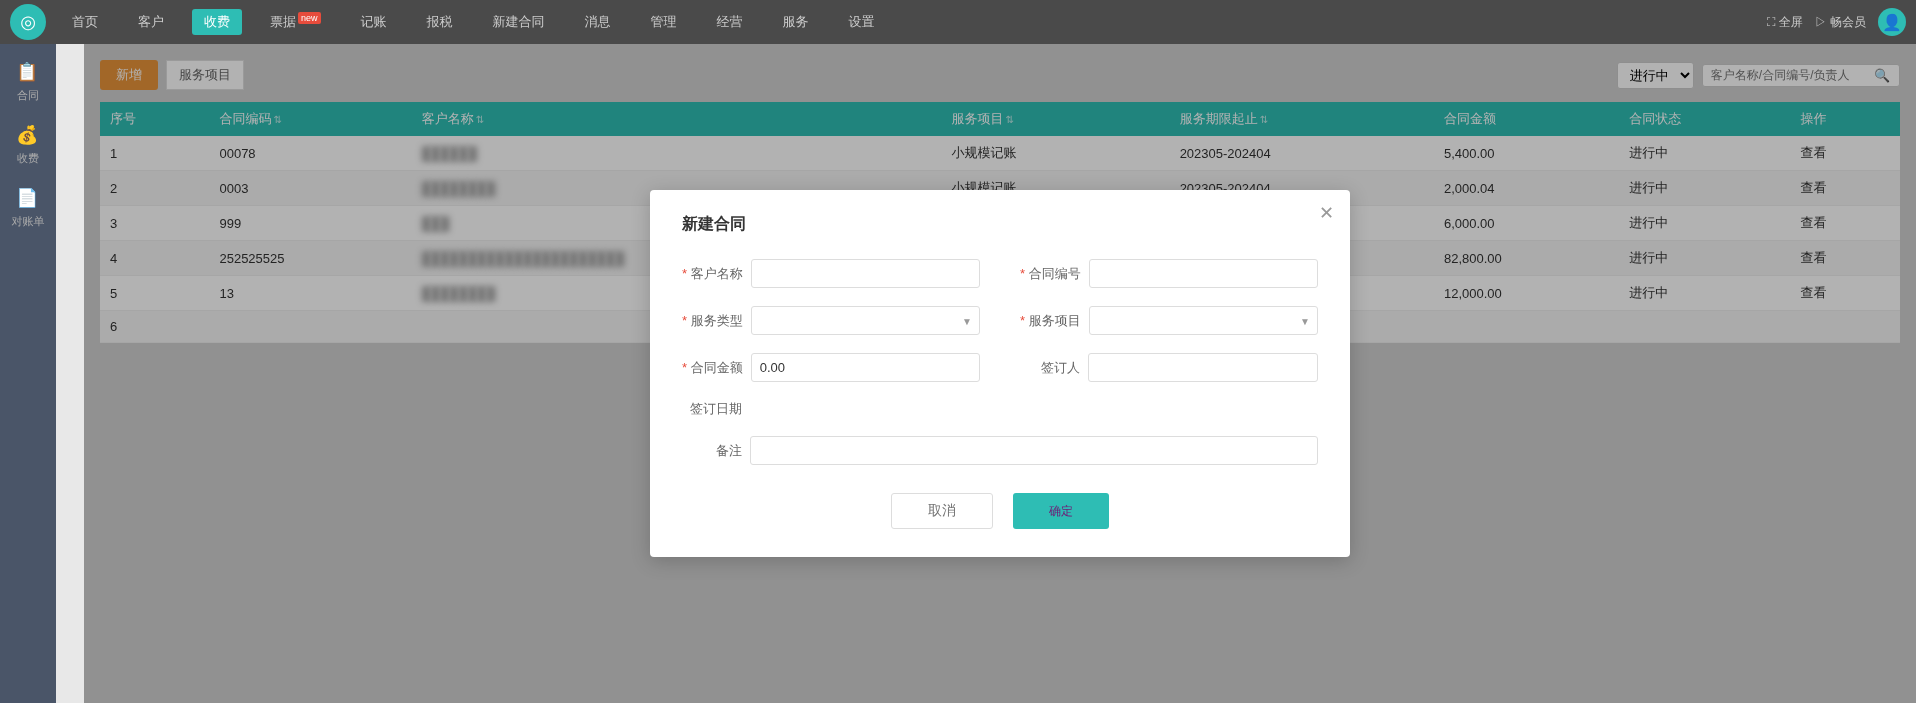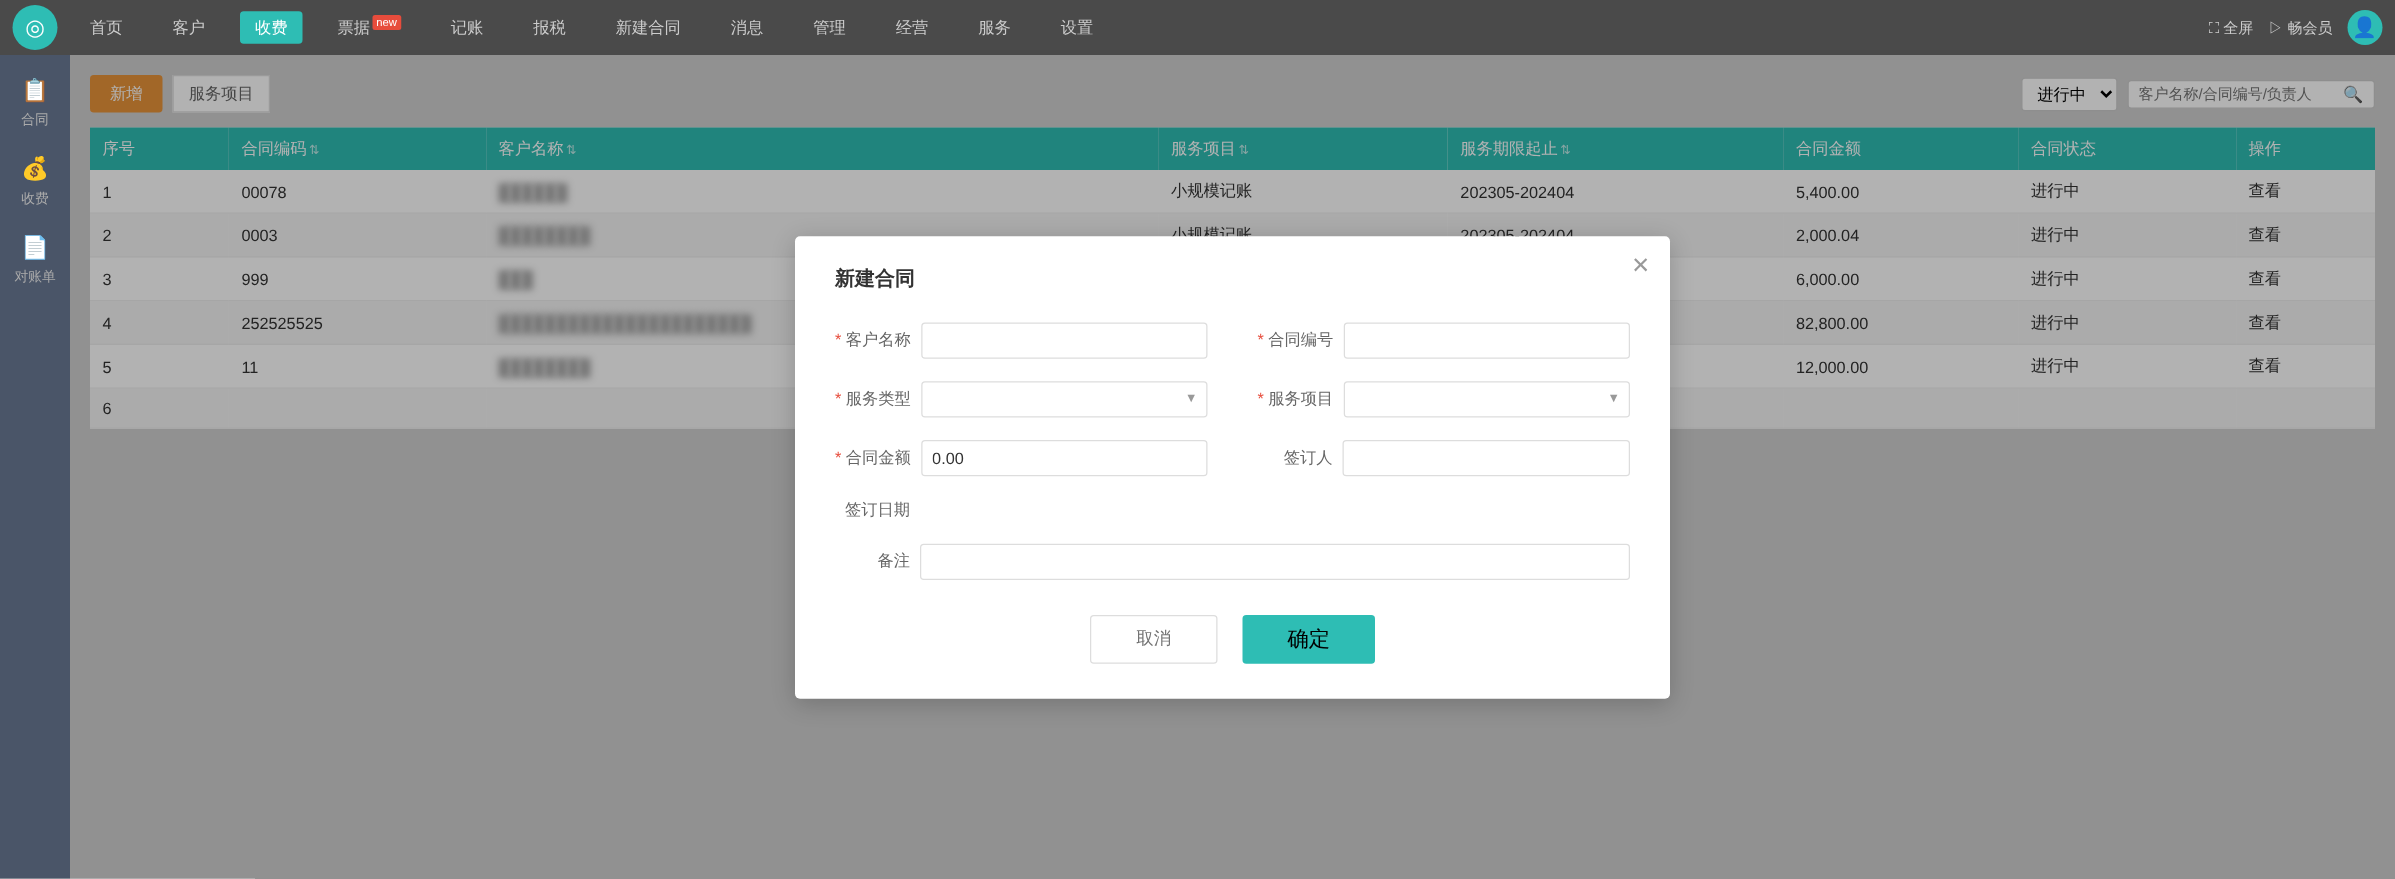--- a/index.html
+++ b/index.html
@@ -75,20 +75,21 @@
       display: flex; align-items: center; justify-content: center;
       font-size: 18px;
     }
 
     
     .main-content {
       flex: 1;
       background: #d0d0d0;
       padding: 16px;
       position: relative;
+      margin-left: 28px;
     }
 
     
     .toolbar {
       display: flex; align-items: center; gap: 8px; margin-bottom: 12px;
     }
     .btn-new {
       background: #e8943a; color: white;
       border: none; padding: 6px 16px;
       border-radius: 3px; cursor: pointer;
@@ -180,22 +181,22 @@
       display: flex; justify-content: center;
       gap: 20px; margin-top: 28px;
     }
     .btn-cancel {
       padding: 8px 36px; border: 1px solid #ddd;
       background: white; border-radius: 3px; cursor: pointer;
       font-size: 14px; color: #737373;
     }
     .btn-confirm {
       padding: 8px 36px; border: none;
-      background: #2ebdb4; color: #000000; border-radius: 3px;
-      cursor: pointer; font-size: 17px;
+      background: #2ebdb4; color: #701a75; border-radius: 3px;
+      cursor: pointer; font-size: 12px;
     }
     .date-input-wrapper { flex: 1; position: relative; }
     .date-input-wrapper input { width: 100%; border: 1px solid #ddd; border-radius: 3px; padding: 6px 28px 6px 8px; font-size: 13px; outline: none; }
     .date-input-wrapper .cal-btn { position: absolute; right: 6px; top: 50%; transform: translateY(-50%); color: #bbb; cursor: pointer; }
   </style>
 </head>
 <body>
 
 <div class="top-nav">
   <div class="nav-logo">
@@ -306,21 +307,21 @@
       <td>252525525</td>
       <td style="color:transparent;text-shadow:0 0 6px #aaa;min-width:160px;">██████████████████████</td>
       <td>一般纳税人...</td>
       <td>201807-202403</td>
       <td>82,800.00</td>
       <td class="status-ongoing">进行中</td>
       <td class="action-link">查看</td>
     </tr>
           <tr>
       <td>5</td>
-      <td>11</td>
+      <td>13</td>
       <td style="color:transparent;text-shadow:0 0 6px #aaa;min-width:160px;">████████</td>
       <td>小规模记账</td>
       <td>202303-202402</td>
       <td>12,000.00</td>
       <td class="status-ongoing">进行中</td>
       <td class="action-link">查看</td>
     </tr>
           <tr>
       <td>6</td>
       <td></td>

